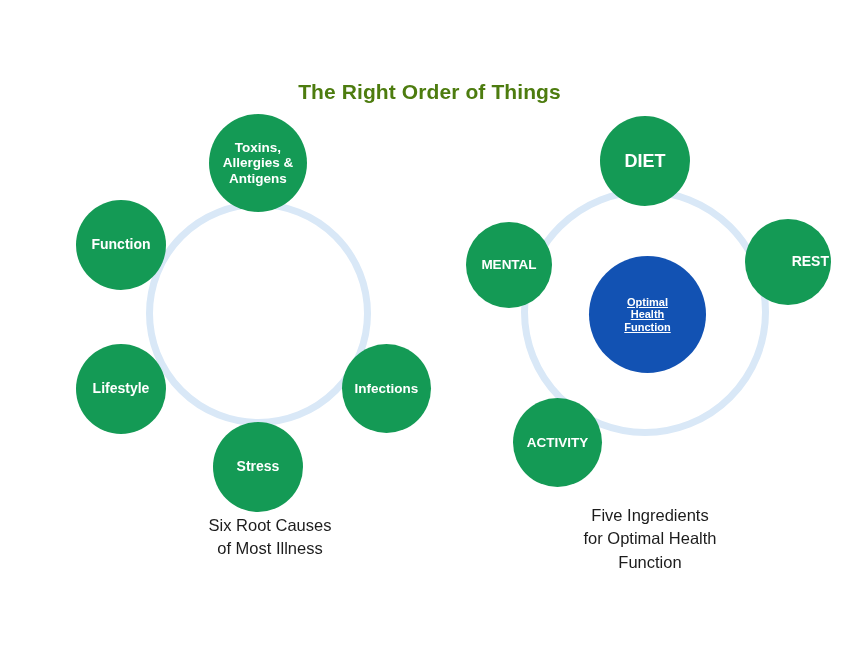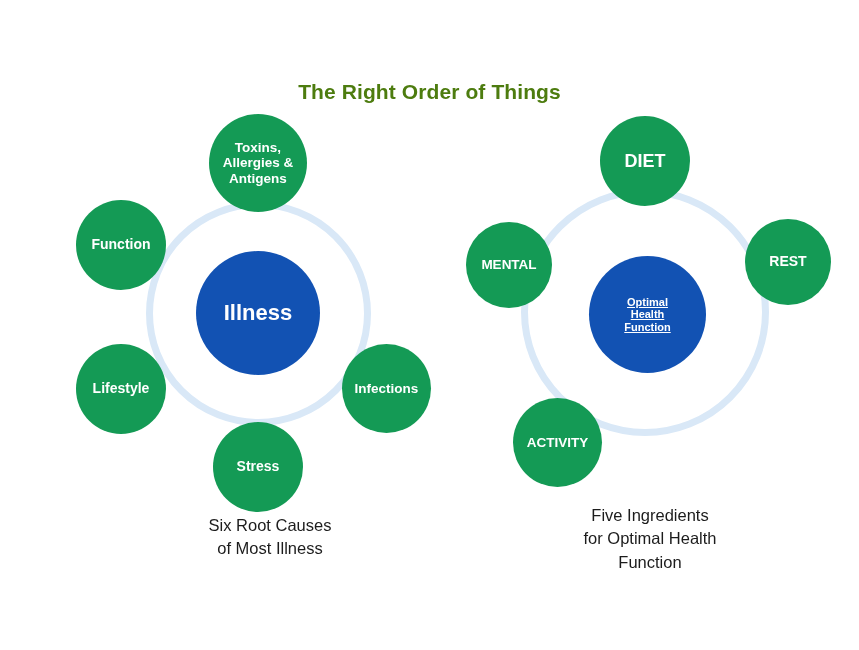--- a/index.html
+++ b/index.html
@@ -103,21 +103,21 @@
   
   #ring-right {
     left: 521px;
     top: 188px;
     width: 248px;
     height: 248px;
     border-width: 7px;
   }
   #node-diet     { left: 600px; top: 116px; width: 90px;  height: 90px;  font-size: 18px; }
   #node-mental   { left: 466px; top: 222px; width: 86px;  height: 86px;  font-size: 13.5px; }
-  #node-rest     { left: 745px; top: 219px; width: 86px;  height: 86px;  font-size: 14px; }
+  #node-rest     { left: 745px; top: 219px; width: 86px;  height: 86px;  font-size: 14px; text-align: right; }
   #node-activity { left: 513px; top: 398px; width: 89px;  height: 89px;  font-size: 13.5px; }
   #node-exercise { left: 702px; top: 398px; width: 92px;  height: 92px;  font-size: 13px; }
   #node-ohf      { left: 589px; top: 256px; width: 117px; height: 117px; font-size: 11px; text-decoration: underline; }
 
   #caption-right {
     left: 520px;
     top: 504px;
     width: 260px;
   }
 </style>
@@ -144,23 +144,20 @@
   </div>
 
   <div id="node-infect" class="node green">
     <span class="lbl">Infections</span>
   </div>
 
   <div id="node-stress" class="node green">
     <span class="lbl">Stress</span>
   </div>
 
-  <div id="node-illness" class="node blue">
-    <span class="lbl">Illness</span>
-  </div>
 
   <div id="caption-left" class="caption">Six Root Causes<br>of Most Illness</div>
 
   <div id="ring-right" class="ring"></div>
 
   <div id="node-diet" class="node green">
     <span class="lbl">DIET</span>
   </div>
 
   <div id="node-mental" class="node green">

